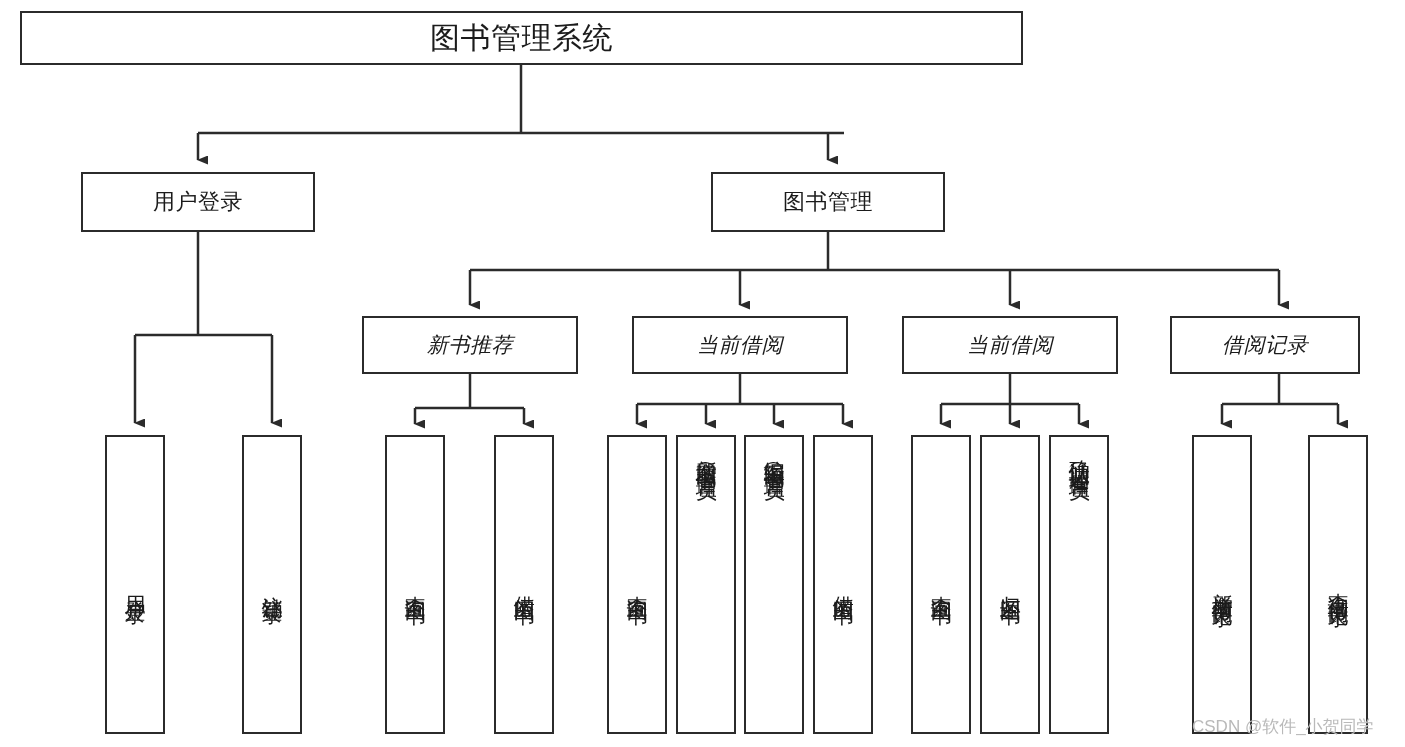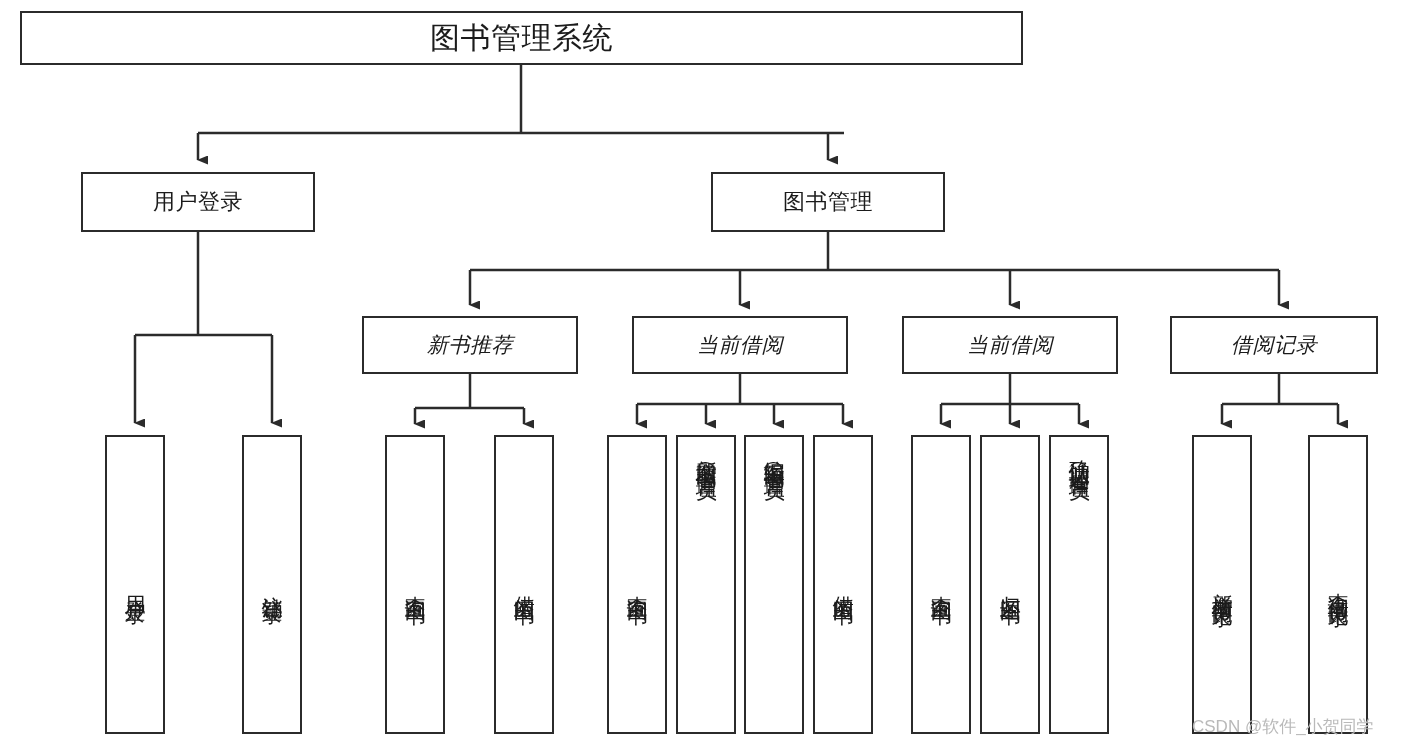--- a/index.html
+++ b/index.html
@@ -141,21 +141,21 @@
 
   <div class="node level-2" style="left:362px; top:316px; width:216px; height:58px;">
     <span class="node-label">新书推荐</span>
   </div>
   <div class="node level-2" style="left:632px; top:316px; width:216px; height:58px;">
     <span class="node-label">当前借阅</span>
   </div>
   <div class="node level-2" style="left:902px; top:316px; width:216px; height:58px;">
     <span class="node-label">当前借阅</span>
   </div>
-  <div class="node level-2" style="left:1170px; top:316px; width:208px; height:58px;">
+  <div class="node level-2" style="left:1170px; top:316px; width:190px; height:58px;">
     <span class="node-label">借阅记录</span>
   </div>
 
   <div class="node leaf" style="left:105px; top:435px; width:60px; height:299px;">
     <span class="node-label">用户登录</span>
   </div>
   <div class="node leaf" style="left:242px; top:435px; width:60px; height:299px;">
     <span class="node-label">注销登录</span>
   </div>
 

